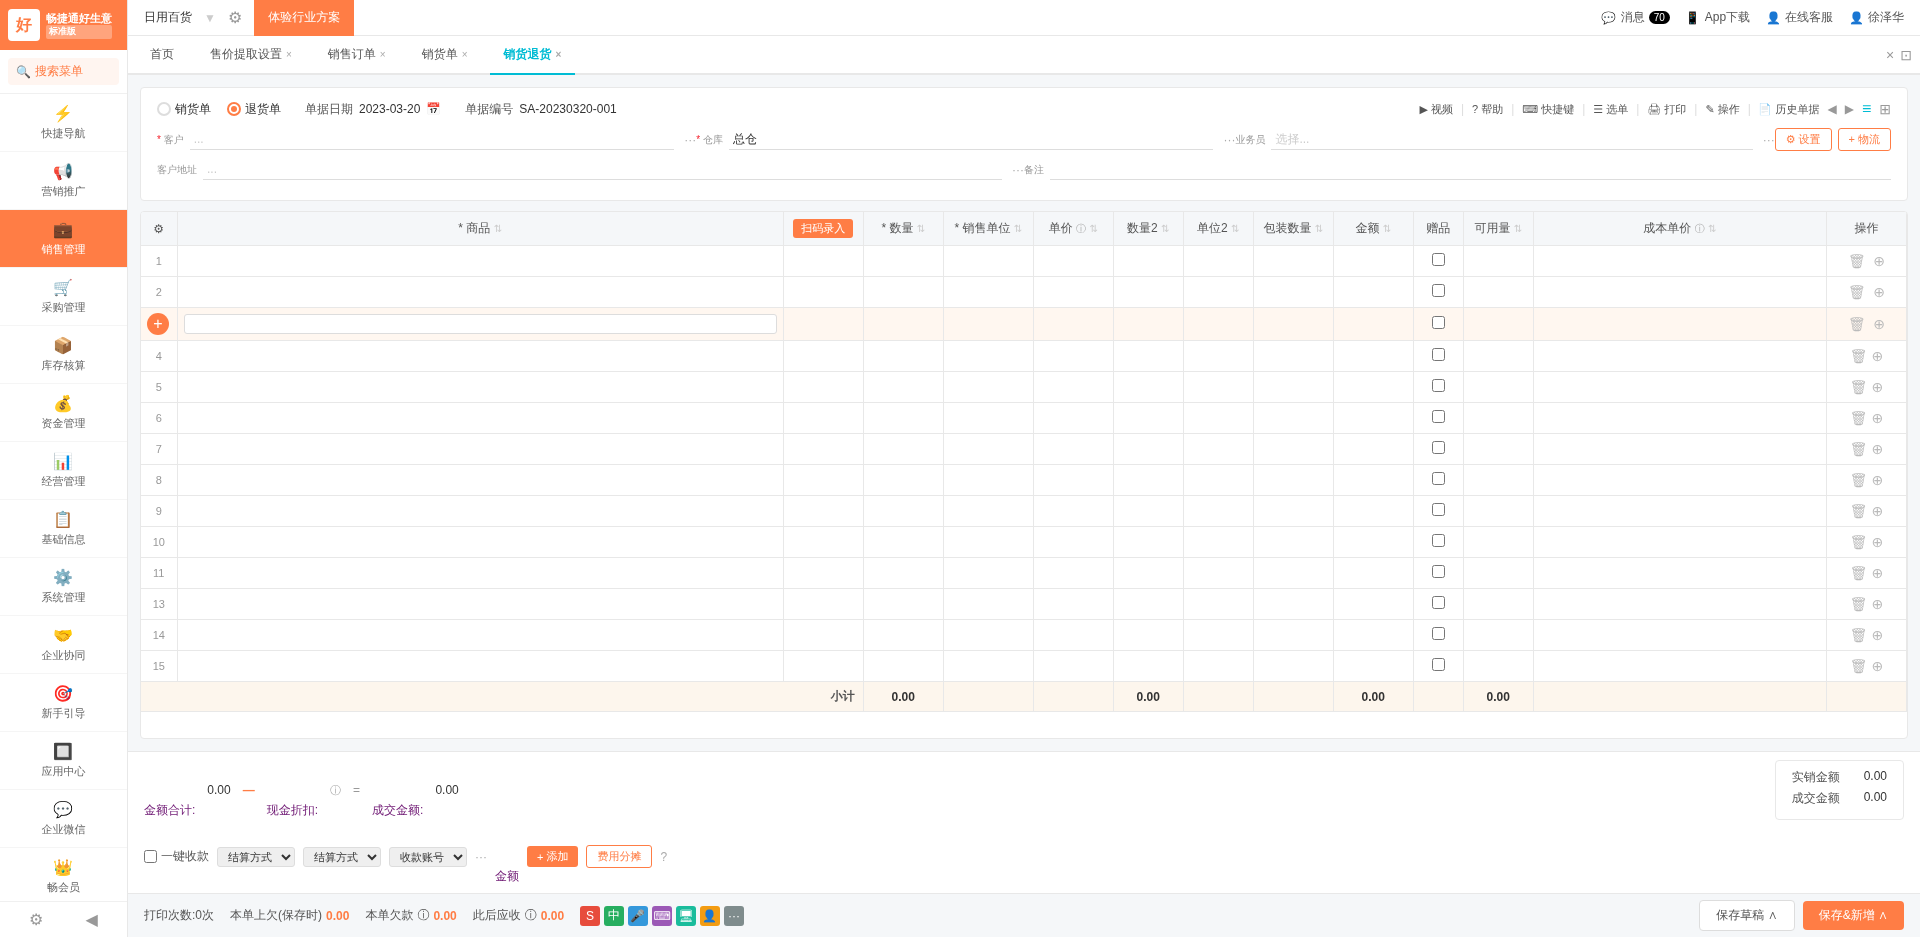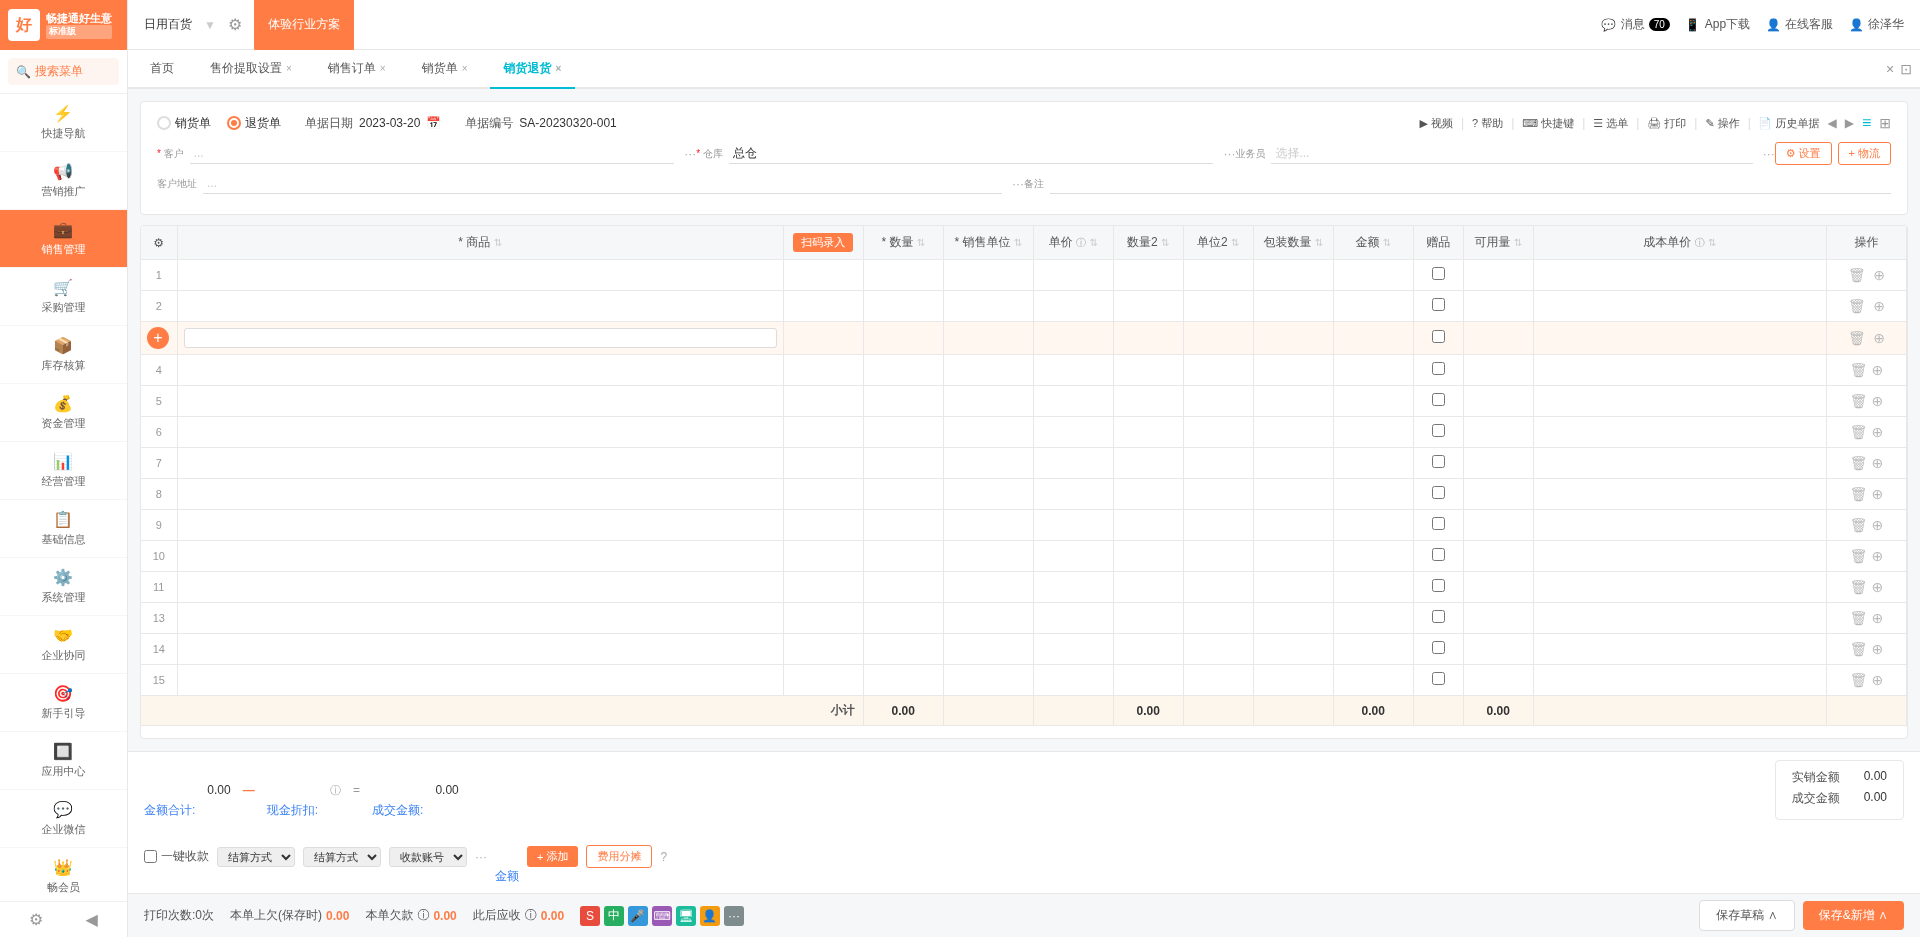--- a/index.html
+++ b/index.html
@@ -17,21 +17,21 @@
     .sidebar-item { display: flex; flex-direction: column; align-items: center; padding: 10px 4px; cursor: pointer; color: #666; font-size: 11px; gap: 3px; border-bottom: 1px solid #f5f5f5; }
     .sidebar-item.active { background: #ff7d45; color: #fff; }
     .sidebar-item-icon { font-size: 16px; }
     .sidebar-footer { padding: 8px; display: flex; justify-content: space-around; border-top: 1px solid #f0f0f0; }
     .sidebar-footer-btn { color: #999; cursor: pointer; font-size: 16px; }
 
     
     .main { flex: 1; display: flex; flex-direction: column; overflow: hidden; }
 
     
-    .topbar { background: #fff; height: 50px; display: flex; align-items: center; padding: 0 16px; border-bottom: 1px solid #e8e8e8; gap: 12px; }
+    .topbar { background: #fff; height: 36px; display: flex; align-items: center; padding: 0 16px; border-bottom: 1px solid #e8e8e8; gap: 12px; }
     .topbar-settings { color: #999; cursor: pointer; font-size: 16px; }
     .topbar-exp-btn { background: #ff7d45; color: #fff; border: none; border-radius: 4px; padding: 19px 14px; cursor: pointer; font-size: 12px; }
     .topbar-right { margin-left: auto; display: flex; align-items: center; gap: 16px; color: #333; font-size: 12px; }
     .topbar-right-item { display: flex; align-items: center; gap: 4px; cursor: pointer; color: #555; }
     .badge-red { background: #000000; color: #fff; border-radius: 10px; font-size: 10px; padding: 1px 5px; }
 
     
     .tabs { background: #fff; display: flex; align-items: center; border-bottom: 2px solid #e8e8e8; padding: 0 8px; flex-shrink: 0; gap: 8px; }
     .tab { padding: 10px 14px; font-size: 12px; color: #555; cursor: pointer; border-bottom: 2px solid transparent; margin-bottom: -2px; display: flex; align-items: center; gap: 4px; white-space: nowrap; }
     .tab.active { color: #00bcd4; border-bottom: 2px solid #00bcd4; font-weight: bold; }
@@ -84,21 +84,21 @@
     .table-action-btn { color: #bbb; cursor: pointer; font-size: 14px; background: none; border: none; padding: 2px; }
     .add-row-btn { width: 22px; height: 22px; background: #ff7d45; border-radius: 50%; color: #fff; border: none; cursor: pointer; font-size: 16px; display: flex; align-items: center; justify-content: center; }
     .checkbox-cell { text-align: center; }
     input[type="checkbox"] { width: 13px; height: 13px; }
     .subtotal-row td { background: #fdf6ed; font-weight: bold; }
     .info-icon { color: #aaa; font-size: 10px; cursor: pointer; }
 
     
     .footer-area { background: #fff; border-top: 1px solid #e8e8e8; padding: 8px 16px; flex-shrink: 0; }
     .footer-row1 { display: flex; align-items: center; gap: 12px; margin-bottom: 8px; font-size: 12px; }
-    .footer-label { color: #3b82f6; margin-top: 40px; }
+    .footer-label { color: #701a75; margin-top: 40px; }
     .footer-value { color: #333; font-weight: 500; }
     .footer-eq { color: #999; }
     .footer-row2 { display: flex; align-items: center; gap: 8px; font-size: 12px; }
     .checkbox-label { display: flex; align-items: center; gap: 4px; color: #555; cursor: pointer; }
     .footer-select { border: 1px solid #ddd; border-radius: 3px; padding: 2px 6px; font-size: 11px; color: #333; }
     .footer-add-btn { background: #ff7d45; color: #fff; border: none; border-radius: 3px; padding: 3px 10px; font-size: 11px; cursor: pointer; display: flex; align-items: center; gap: 3px; }
     .footer-split-btn { background: #fff; border: 1px solid #ff7d45; color: #ff7d45; border-radius: 3px; padding: 3px 10px; font-size: 11px; cursor: pointer; }
     .footer-help { color: #aaa; cursor: pointer; }
 
     

